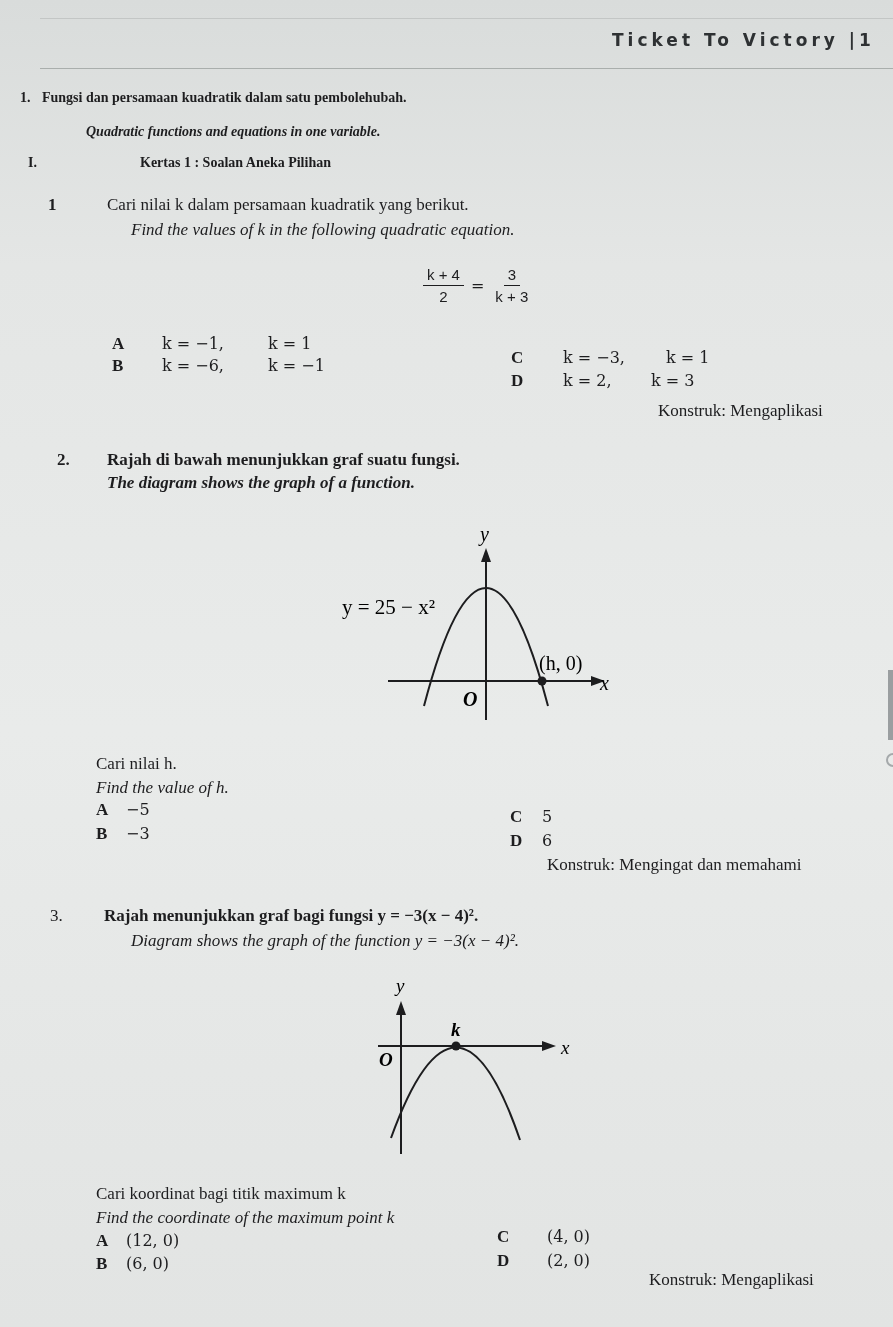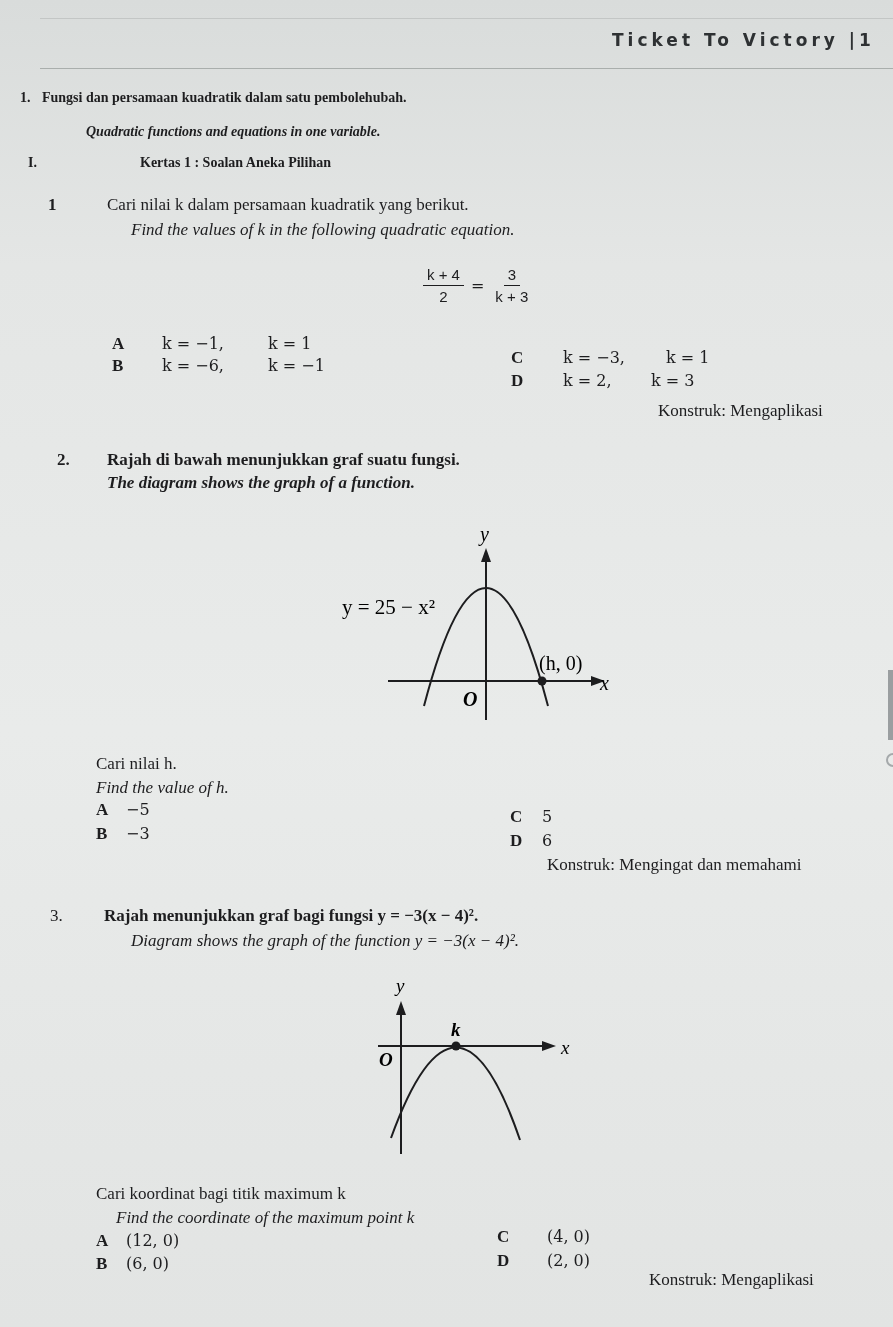--- a/index.html
+++ b/index.html
@@ -129,21 +129,21 @@
   <polygon points="71,31 66,45 76,45" fill="#1d1d1f"></polygon>
   <path d="M 61 168 Q 127 -14 190 170" fill="none" stroke="#1d1d1f" stroke-width="2"></path>
   <circle cx="126" cy="76" r="4.5" fill="#1d1d1f"></circle>
   <text x="66" y="22" font-size="19" font-style="italic">y</text>
   <text x="231" y="84" font-size="19" font-style="italic">x</text>
   <text x="49" y="96" font-size="19" font-style="italic" font-weight="bold">O</text>
   <text x="121" y="66" font-size="19" font-style="italic" font-weight="bold">k</text>
 </svg>
 
 <div class="abs t16" style="left:96px; top:1184px;">Cari koordinat bagi titik maximum k</div>
-<div class="abs i t16" style="left:96px; top:1208px;margin-left:20px;">Find the coordinate of the maximum point k</div>
+<div class="abs i t16" style="left:96px; top:1208px;">Find the coordinate of the maximum point k</div>
 
 <div class="abs" style="left:96px; top:1231px;">
   <span class="opt-letter">A</span>
   <span class="math abs" style="left:30px; top:0;">(12, 0)</span>
 </div>
 <div class="abs" style="left:96px; top:1254px;">
   <span class="opt-letter">B</span>
   <span class="math abs" style="left:30px; top:0;">(6, 0)</span>
 </div>
 <div class="abs" style="left:497px; top:1227px;">

